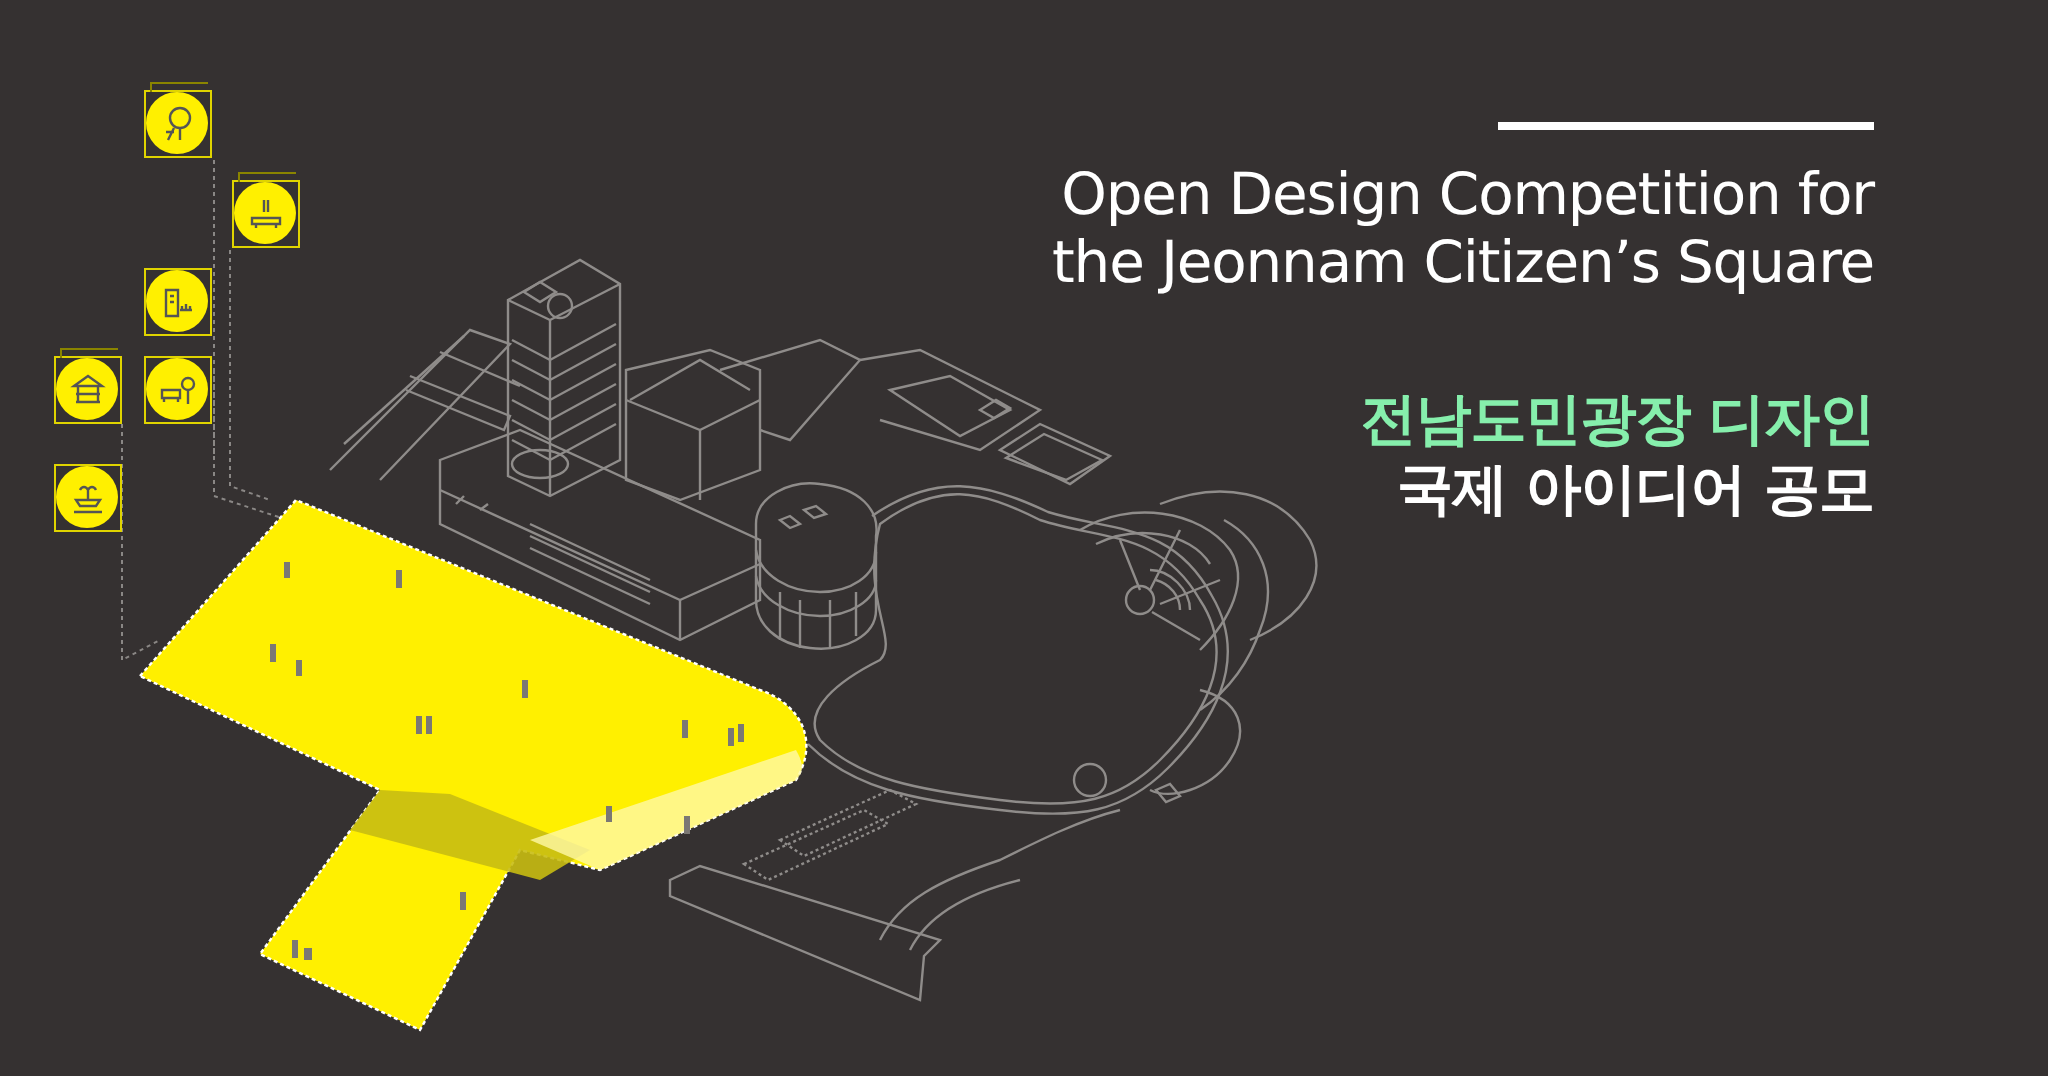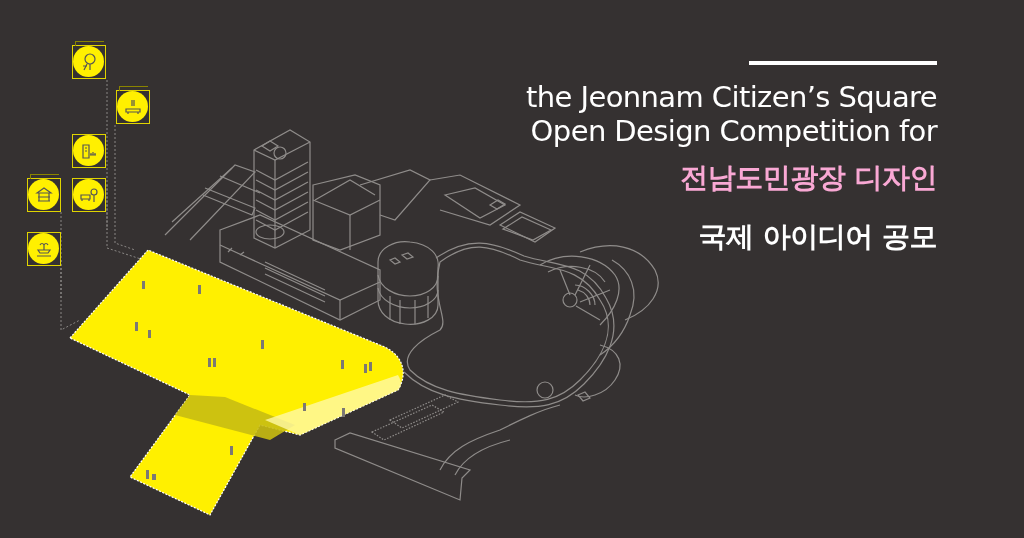--- a/index.html
+++ b/index.html
@@ -5,22 +5,22 @@
   html, body { margin: 0; padding: 0; }
   body { width: 1024px; height: 538px; overflow: hidden; background: #353131; }
   .canvas { position: relative; width: 1024px; height: 538px; background: #353131; overflow: hidden; }
   svg.illu { position: absolute; left: 0; top: 0; width: 1024px; height: 538px; }
   .rule { position: absolute; left: 749px; top: 61px; width: 188px; height: 4px; background: #ffffff; }
   .title-en { position: absolute; right: 87px; top: 80px; text-align: right; color: #ffffff;
     font-family: "DejaVu Sans", sans-serif; font-size: 29px; line-height: 34px; letter-spacing: -0.6px; }
   .title-en div { white-space: nowrap; }
   .title-ko { position: absolute; right: 87px; top: 160px; text-align: right;
     font-family: "DejaVu Sans", sans-serif; font-weight: bold; font-size: 28px; line-height: 35px; letter-spacing: -0.5px; }
-  .title-ko .ko1 { color: #f9a8d4; }
-  .title-ko .ko2 { color: #ffffff; margin-top: 24px; }
+  .title-ko .ko1 { color: #86efac; margin-top: 32px; }
+  .title-ko .ko2 { color: #ffffff; }
   .dates { position: absolute; right: 84px; top: 281px; color: #ffffff;
     font-family: "Liberation Sans", sans-serif; font-size: 19px; letter-spacing: -0.3px; white-space: nowrap; }
   .icon-badge { position: absolute; width: 34px; height: 34px; border: 1.5px solid #e0d400; box-sizing: border-box; }
   .icon-badge .circ { position: absolute; left: 0px; top: 0px; width: 31px; height: 31px; border-radius: 50%; background: #fff000; display: flex; align-items: center; justify-content: center; }
   .icon-badge .shadow { position: absolute; left: 2px; top: -5px; width: 28px; height: 4px; border-top: 1px solid #8a8400; border-left: 1px solid #8a8400; }
 </style>
 </head>
 <body>
 
 <div class="canvas">
@@ -185,22 +185,22 @@
     <div class="circ">
       <svg width="20" height="20" viewBox="0 0 20 20" fill="none" stroke="#555" stroke-width="1.2">
           <path d="M10 5 L10 11 M6 6 C7 4 9 4 10 6 C11 4 13 4 14 6 M4 11 L16 11 L14 14 L6 14 Z M3 17 L17 17"></path>
         </svg>
     </div>
   </div>
 
   <div class="rule"></div>
 
   <div class="title-en">
+    <div>Open Design Competition for</div>
     <div>the Jeonnam Citizen’s Square</div>
-    <div>Open Design Competition for</div>
   </div>
 
   <div class="title-ko">
     <div class="ko1">전남도민광장 디자인</div>
     <div class="ko2">국제 아이디어 공모</div>
   </div>
 
 </div>
 
 </body></html>

